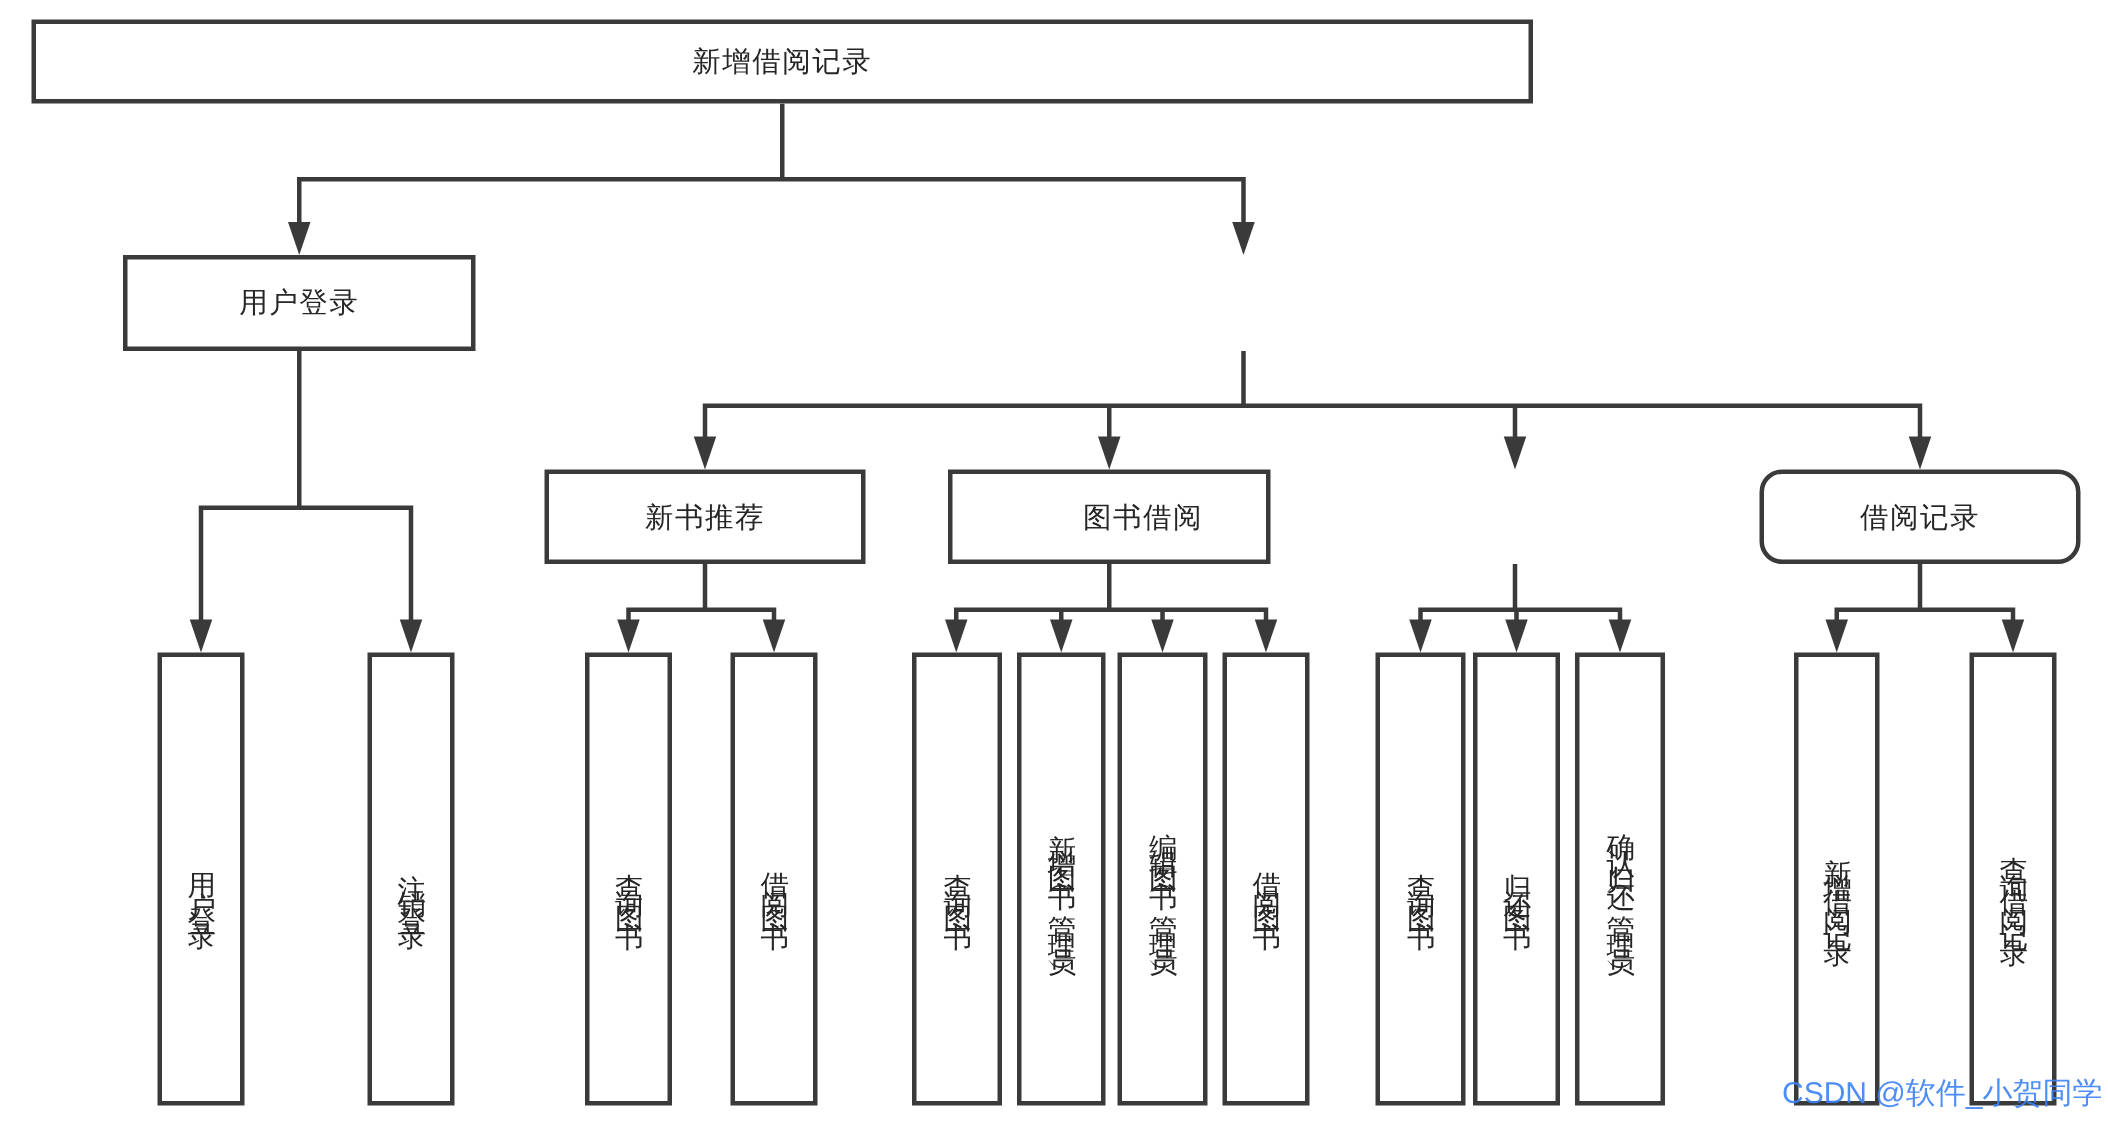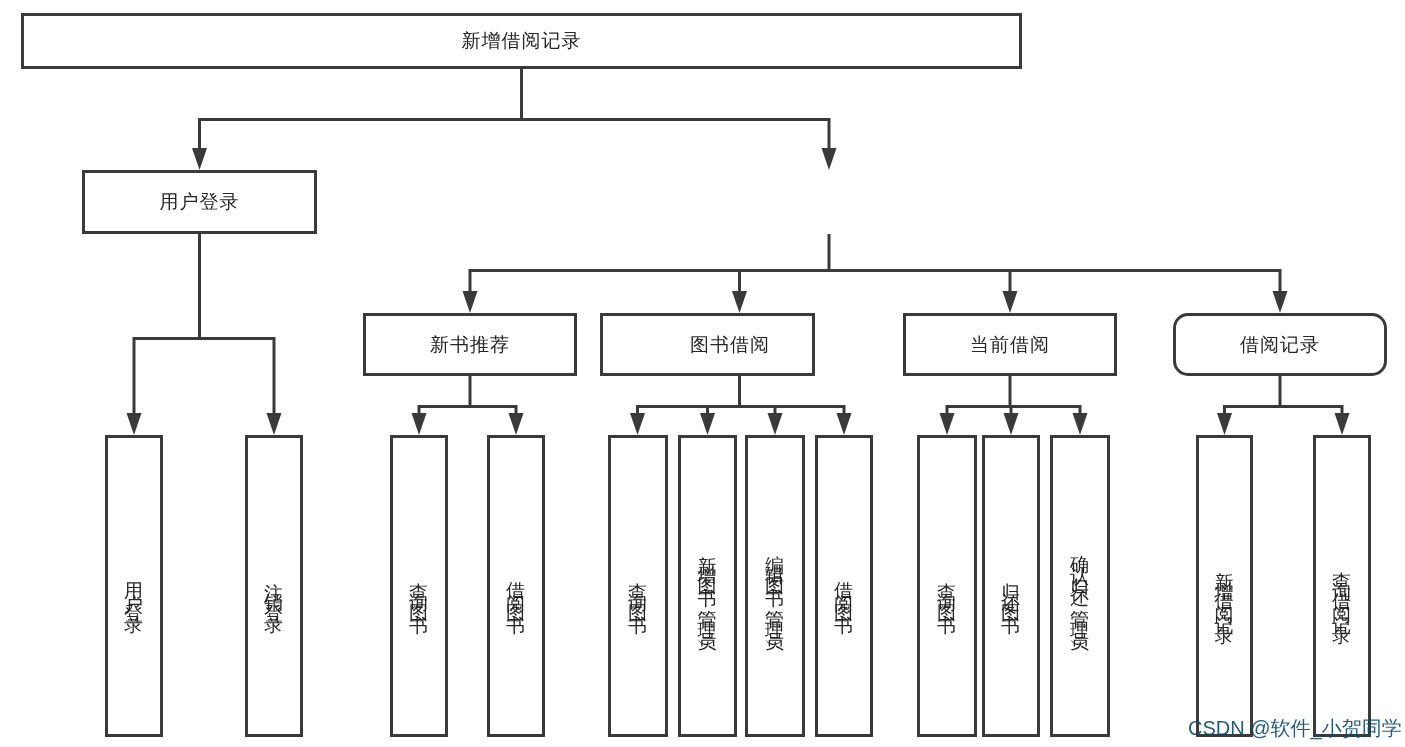--- a/index.html
+++ b/index.html
@@ -30,21 +30,21 @@
     font-size:19px;
     letter-spacing:11px;
     line-height:1;
     padding-top:6px;
   }
   
   .n-root   {left:21px;  top:13px;  width:1001px; height:56px;}
   .n-ulogin {left:82px;  top:170px; width:235px;  height:64px;}
   .n-bmgmt  {left:711px; top:170px; width:236px;  height:64px;}
   .n-newrec {left:363px; top:313px; width:214px;  height:63px;}
-  .n-bborrow{left:600px; top:313px; width:215px;  height:63px;padding-left:45px;}
+  .n-bborrow{left:632px; top:313px; width:215px;  height:63px;padding-left:45px;}
   .n-cborrow{left:903px; top:313px; width:214px;  height:63px;}
   .n-brec   {left:1173px;top:313px; width:214px;  height:63px;border-radius:15px;}
   
   .leaf{top:435px;height:302px;}
   .l-ul-login  {left:105px; width:58px;}
   .l-ul-logout {left:245px; width:58px;}
   .l-nb-query  {left:390px; width:58px;}
   .l-nb-borrow {left:487px; width:58px;}
   .l-bb-query  {left:608px; width:60px;}
   .l-bb-add    {left:678px; width:59px;}
@@ -52,21 +52,21 @@
   .l-bb-borrow {left:815px; width:58px;}
   .l-cb-query  {left:917px; width:60px;}
   .l-cb-return {left:982px; width:58px;}
   .l-cb-confirm{left:1050px;width:60px;}
   .l-br-add    {left:1196px;width:57px;}
   .l-br-query  {left:1313px;width:58px;}
   #watermark{
     position:absolute;
     left:1188px;top:715px;
     font-size:20px;
-    color:#0c4a6e;
+    color:#3b82f6;
     opacity:.9;
     letter-spacing:0px;
     white-space:nowrap;
     z-index:5;
   }
 </style>
 </head>
 <body>
 
 <div id="stage">
@@ -103,21 +103,20 @@
       <polygon points="1334.5,413 1349.5,413 1342,435"></polygon>
     </g>
   </svg>
 
   <div class="node n-root">新增借阅记录</div>
 
   <div class="node n-ulogin">用户登录</div>
 
   <div class="node n-newrec">新书推荐</div>
   <div class="node n-bborrow">图书借阅</div>
-  <div class="node n-cborrow">当前借阅</div>
   <div class="node n-brec">借阅记录</div>
 
   <div class="node vnode leaf l-ul-login">用户登录</div>
   <div class="node vnode leaf l-ul-logout">注销登录</div>
 
   <div class="node vnode leaf l-nb-query">查询图书</div>
   <div class="node vnode leaf l-nb-borrow">借阅图书</div>
 
   <div class="node vnode leaf l-bb-query">查询图书</div>
   <div class="node vnode leaf l-bb-add">新增图书（管理员）</div>

